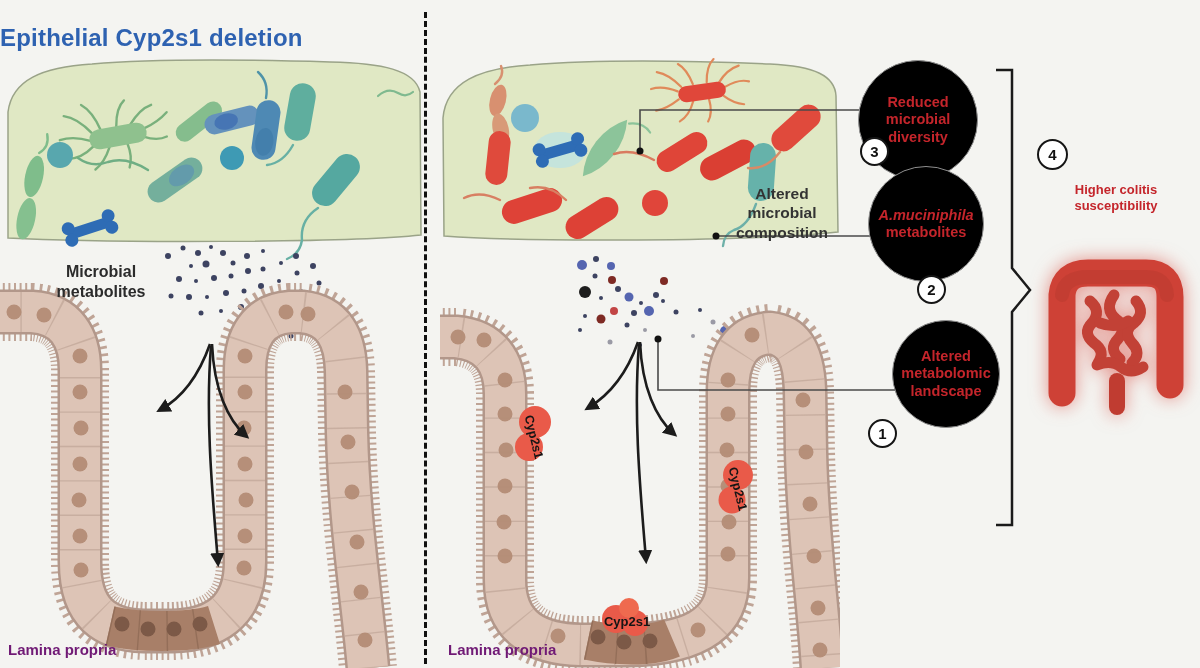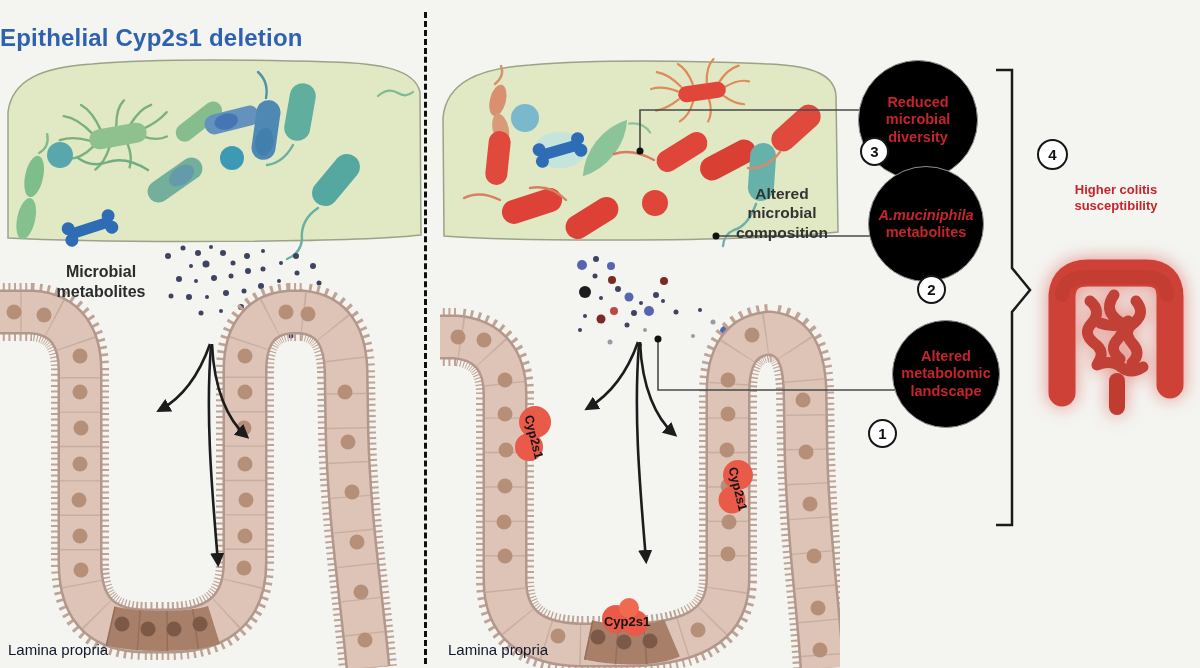--- a/index.html
+++ b/index.html
@@ -5,21 +5,21 @@
   * { margin:0; padding:0; box-sizing:border-box; }
   html,body { width:1200px; height:668px; overflow:hidden; }
   body { font-family:"Liberation Sans", sans-serif; background:var(--background,#f4f4f1); position:relative; }
   .figure { position:absolute; inset:0; }
   .abs { position:absolute; }
   .pre { white-space:pre-line; }
   .panel-title { font-size:24px; font-weight:700; text-align:left; letter-spacing:.2px; }
   .title-blue { color:var(--title-blue,#2e62b1); }
   .title-red { color:var(--title-red,#a82023); }
   .diagram-label { color:var(--label-dark,#333); font-weight:600; text-align:center; font-size:16px; line-height:1.25; }
-  .lamina { font-size:15px; font-weight:400; color:#0f172a; }
+  .lamina { font-size:15px; font-weight:700; color:#701a75; }
   .divider { left:424px; top:12px; height:652px; width:0; border-left:3.5px dashed #101010; }
   .ann-circle { border:1.5px solid #8f8f8f; border-radius:50%; background:#000000;
                 display:flex; align-items:center; justify-content:center; text-align:center;
                 color:var(--annotation-red,#c4252b); font-weight:700; font-size:14.5px; line-height:1.18; }
   .num-badge { width:29px; height:29px; border:2.2px solid #151515; border-radius:50%; background:#fff;
                display:flex; align-items:center; justify-content:center;
                font-size:15px; font-weight:700; color:#111; }
   .outcome-label { color:var(--annotation-red,#c4252b); font-weight:700; font-size:13px; text-align:center; line-height:1.25; }
   .italic { font-style:italic; }
   svg { display:block; }

